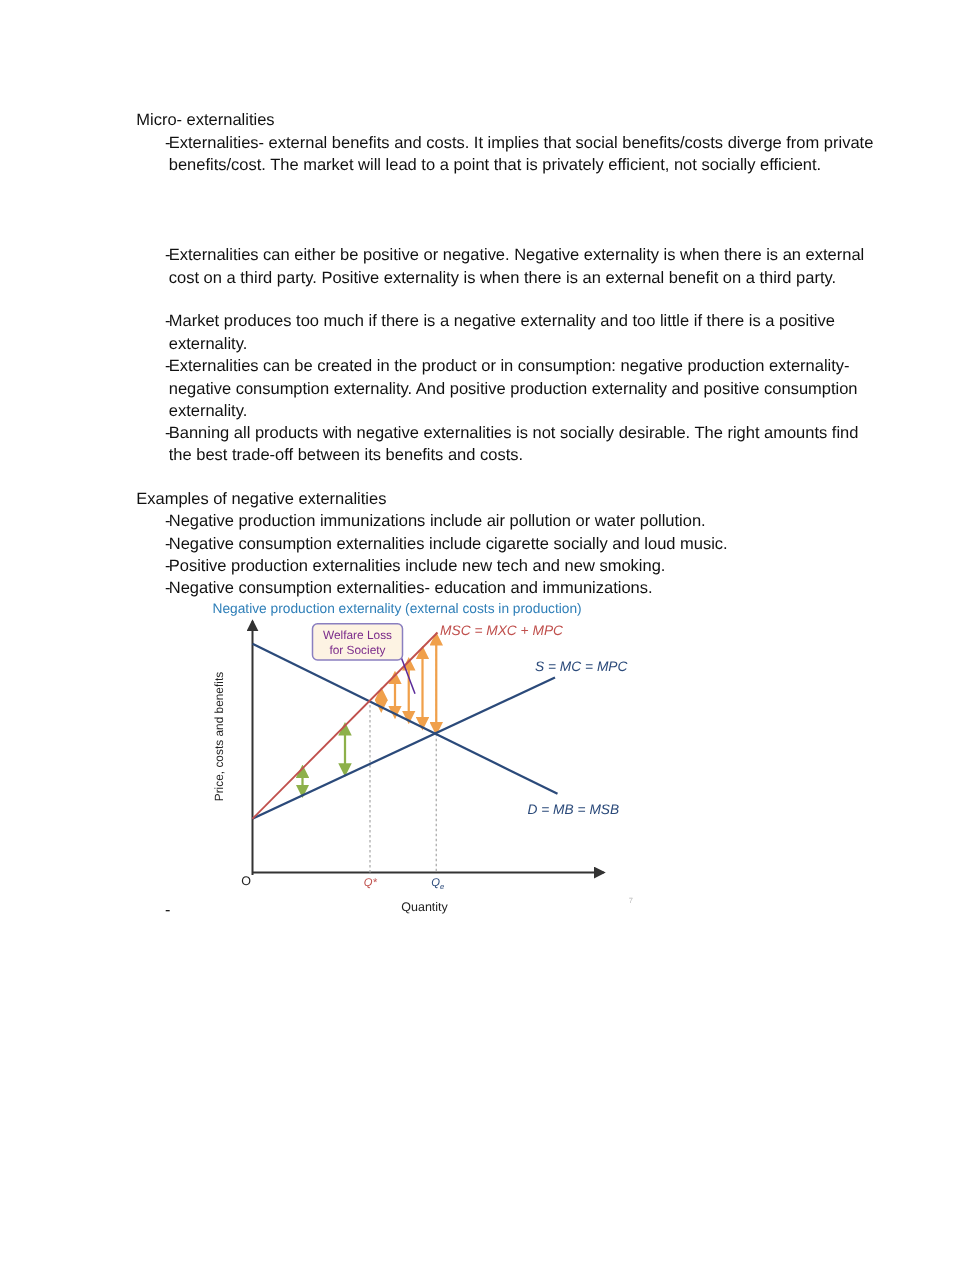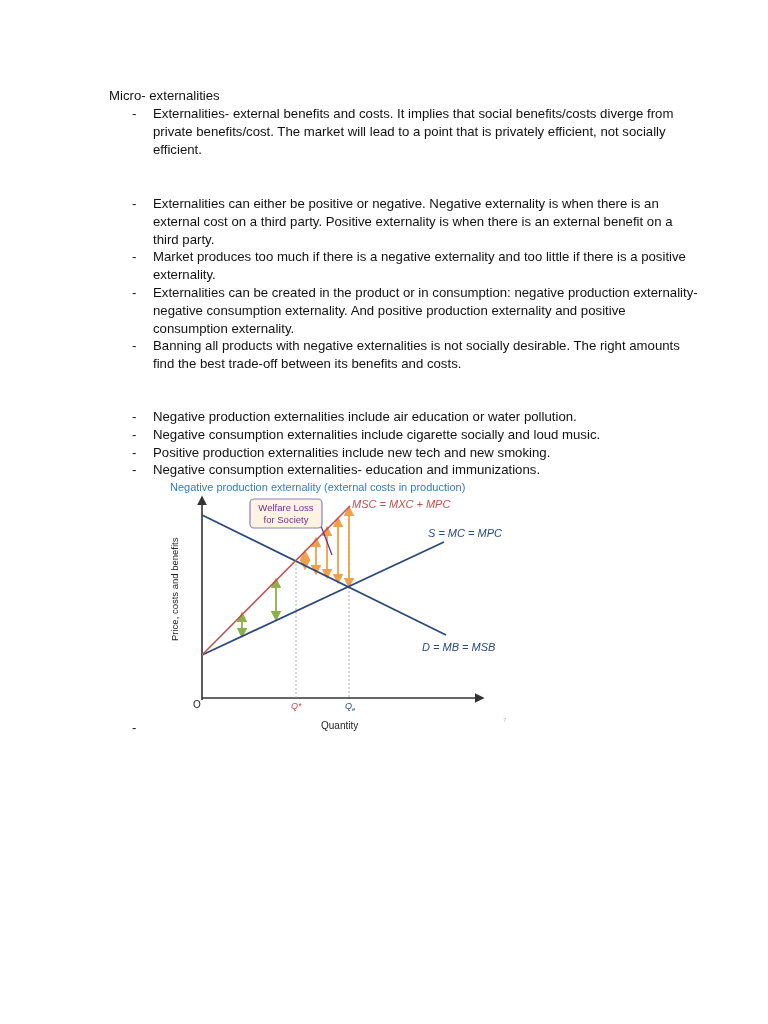--- a/index.html
+++ b/index.html
@@ -2,21 +2,21 @@
 <html><head>
 <meta charset="utf-8">
 <style>
   html, body { margin:0; padding:0; background:#ffffff; }
   body { width:768px; height:1024px; position:relative; overflow:hidden;
          font-family:"Liberation Sans", "DejaVu Sans", sans-serif; color:#111; }
   .page { position:absolute; left:16px; top:0; width:768px; height:1024px; }
   .heading { position:absolute; left:93px; font-size:13.2px; line-height:18px; white-space:nowrap; }
   .bullet { position:absolute; left:93px; width:590px; font-size:13.2px; line-height:17.8px; }
   .bullet .dash { position:absolute; left:23px; top:0; }
-  .bullet .txt { display:block; margin-left:44px; }
+  .bullet .txt { display:block; margin-left:26px; }
   .chart-wrap { position:absolute; left:145px; top:478px; width:360px; height:262px; }
   .chart-title { position:absolute; left:9px; top:3px; font-size:11px; color:#2f7fb8; white-space:nowrap; }
   svg { position:absolute; left:0; top:0; }
   .trail-dash { position:absolute; left:116px; top:720px; font-size:13px; }
 </style>
 </head>
 <body>
 
 <div class="page">
 
@@ -36,23 +36,24 @@
   </div>
   <div class="bullet" style="top:284px">
     <span class="dash">-</span>
     <span class="txt">Externalities can be created in the product or in consumption: negative production externality- negative consumption externality. And positive production externality and positive consumption externality.</span>
   </div>
   <div class="bullet" style="top:337px">
     <span class="dash">-</span>
     <span class="txt">Banning all products with negative externalities is not socially desirable. The right amounts find the best trade-off between its benefits and costs.</span>
   </div>
 
+  <div class="heading" style="top:390px">Examples of negative externalities</div>
   <div class="bullet" style="top:408px">
     <span class="dash">-</span>
-    <span class="txt">Negative production externalities include air education or water pollution.</span>
+    <span class="txt">Negative production immunizations include air pollution or water pollution.</span>
   </div>
   <div class="bullet" style="top:426px">
     <span class="dash">-</span>
     <span class="txt">Negative consumption externalities include cigarette socially and loud music.</span>
   </div>
   <div class="bullet" style="top:444px">
     <span class="dash">-</span>
     <span class="txt">Positive production externalities include new tech and new smoking.</span>
   </div>
   <div class="bullet" style="top:461px">

